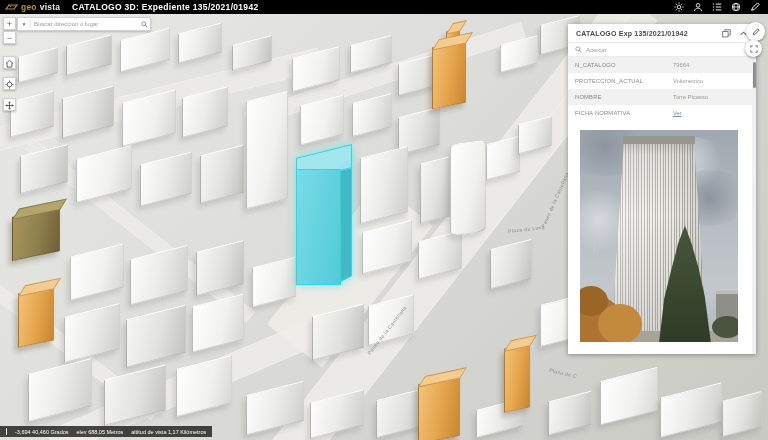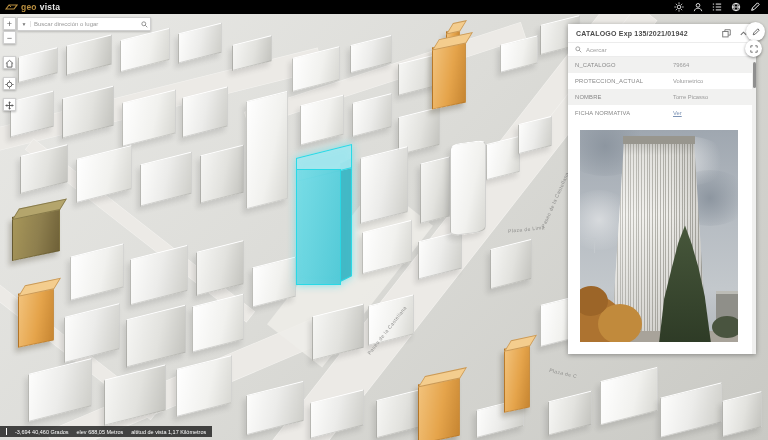--- a/index.html
+++ b/index.html
@@ -125,20 +125,21 @@
 
   <div id="topbar">
     <div id="logo">
       <svg width="13" height="9" viewBox="0 0 13 9">
         <path d="M1 6 L4 2 L12 2 L9 6 Z" fill="none" stroke="#b98e3f" stroke-width="1.2"></path>
         <path d="M4 2 L6 4" stroke="#b98e3f" stroke-width="1"></path>
       </svg>
       <span class="logo-geo">geo</span>
         <span class="logo-portal">vista</span>
     </div>
+    <div id="app-title">CATALOGO 3D: Expediente 135/2021/01942</div>
     <div id="topbar-icons">
       <svg class="tbi" viewBox="0 0 12 12" fill="none" stroke="currentColor" stroke-width="1">
         <circle cx="6" cy="6" r="2.2"></circle>
           <path d="M6 0.5V2.2M6 9.8v1.7M0.5 6h1.7M9.8 6h1.7M2.2 2.2l1.2 1.2M8.6 8.6l1.2 1.2M9.8 2.2L8.6 3.4M3.4 8.6L2.2 9.8"></path>
       </svg>
       <svg class="tbi" viewBox="0 0 12 12" fill="none" stroke="currentColor" stroke-width="1">
         <circle cx="6" cy="4" r="2.2"></circle>
           <path d="M1.5 11c.6-2.6 2.4-3.6 4.5-3.6S9.9 8.4 10.5 11"></path>
       </svg>
       <svg class="tbi" viewBox="0 0 12 12" fill="none" stroke="currentColor" stroke-width="1.1">

